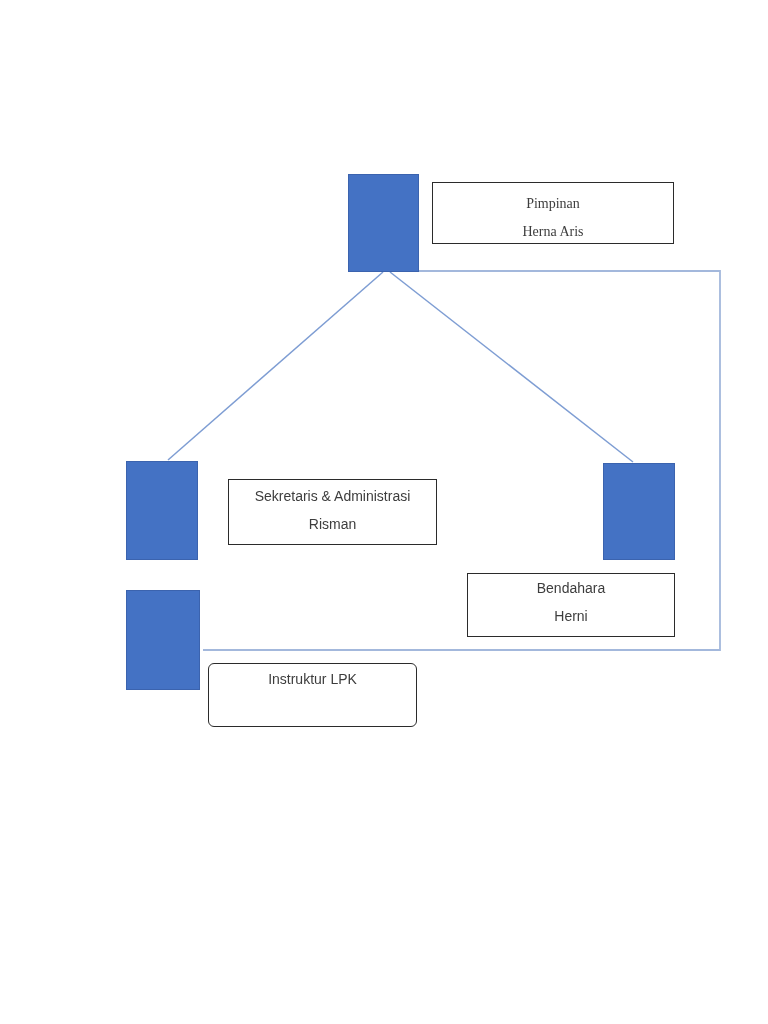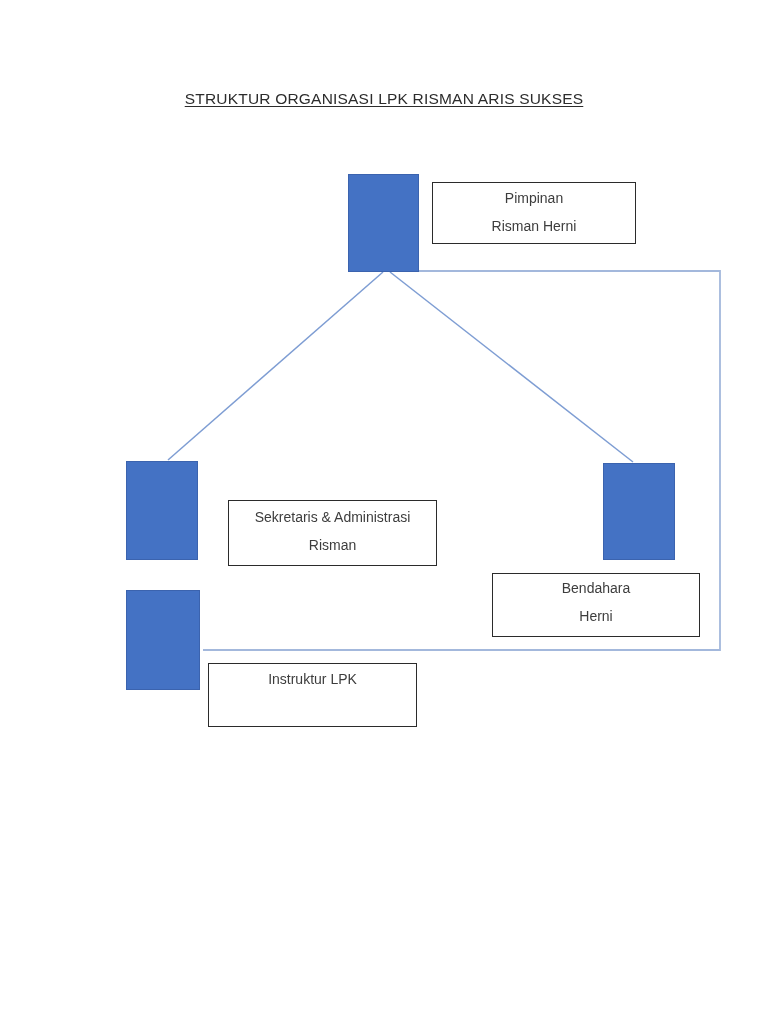--- a/index.html
+++ b/index.html
@@ -56,42 +56,41 @@
     text-align: center;
     font-size: 14px;
     color: #3d3d3d;
   }
   .label-box .line {
     display: block;
     line-height: 28px;
     height: 28px;
     white-space: nowrap;
   }
-  #label-pimpinan   { left: 432px; top: 182px; width: 204px; height: 62px; padding-top: 1px; }
-  #label-sekretaris { left: 228px; top: 500px; width: 209px; height: 66px; padding-top: 2px; }
-  #label-bendahara  { left: 467px; top: 573px; width: 208px; height: 64px; padding-top: 0px; margin-left: 25px; }
-  #label-instruktur { left: 208px; top: 663px; width: 209px; height: 64px; padding-top: 1px; }
+  #label-pimpinan   { left: 432px; top: 182px; width: 242px; height: 62px; padding-top: 7px; font-family: Liberation Serif, serif; }
+  #label-sekretaris { left: 228px; top: 479px; width: 209px; height: 66px; padding-top: 2px; }
+  #label-bendahara  { left: 467px; top: 573px; width: 208px; height: 64px; padding-top: 0px; }
+  #label-instruktur { left: 208px; top: 663px; width: 209px; height: 64px; padding-top: 1px; border-radius: 6px; }
 </style>
 </head>
 <body>
 
 <div class="page">
 
-  <div class="doc-title">STRUKTUR ORGANISASI LPK RISMAN ARIS SUKSES</div>
 
   <svg class="connector-svg" viewBox="0 0 768 1024" width="768" height="1024">
     <path d="M 419 271 L 720 271 L 720 650 L 203 650" fill="none" stroke-width="1.8" stroke="#A3B8DC"></path>
     <line x1="383" y1="272" x2="168" y2="460" stroke-width="1.5" stroke="#7E9DD3"></line>
     <line x1="390" y1="272" x2="633" y2="462" stroke-width="1.5" stroke="#7E9DD3"></line>
   </svg>
 
   <div class="node-rect" id="rect-pimpinan"></div>
   <div class="label-box" id="label-pimpinan">
     <span class="line">Pimpinan</span>
-    <span class="line">Risman Herni</span>
+    <span class="line">Herna Aris</span>
   </div>
 
   <div class="node-rect" id="rect-sekretaris"></div>
   <div class="label-box" id="label-sekretaris">
     <span class="line">Sekretaris &amp; Administrasi</span>
     <span class="line">Risman</span>
   </div>
 
   <div class="node-rect" id="rect-bendahara"></div>
   <div class="label-box" id="label-bendahara">

